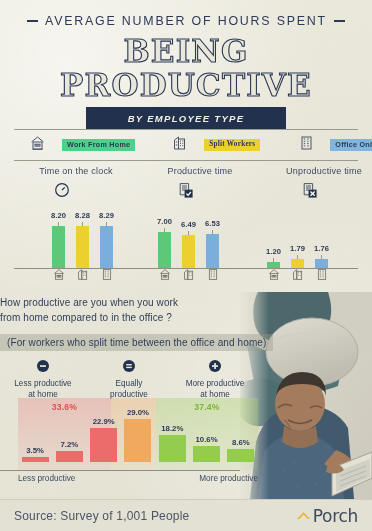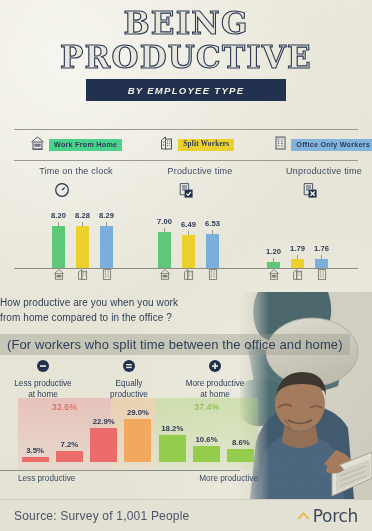--- a/index.html
+++ b/index.html
@@ -48,21 +48,21 @@
     display:flex;align-items:center;justify-content:center;
   }
   .ribbon span{
     color:#f2f0e6;font-size:9.5px;letter-spacing:1.3px;font-style:italic;font-weight:700;
   }
   
   .legend{
     position:absolute;left:0;right:0;top:131px;height:28px;
     display:flex;align-items:center;
   }
-  .lg{display:flex;align-items:center;gap:4px;}
+  .lg{display:flex;align-items:center;gap:17px;}
   .lg.one{margin-left:30px;}
   .lg.two{margin-left:38px;font-family:Liberation Serif, serif;}
   .lg.three{margin-left:40px;}
   .badge{
     font-size:7.2px;font-weight:700;letter-spacing:.25px;
     padding:2.5px 5px;color:#2c3a56;white-space:nowrap;line-height:1;
   }
   .b-green{background:#4ad18a;}
   .b-yellow{background:#ecd02e;}
   .b-blue{background:#83b4de;}
@@ -88,30 +88,30 @@
   .bar.green{background:#5cc878;}
   .bar.yellow{background:#ecd02e;}
   .bar.blue{background:#7aafdb;}
   .bldgrow{position:absolute;bottom:-1px;display:flex;gap:11px;}
   .bldgrow .bi{width:13px;display:flex;justify-content:center;}
   
   .qwrap{position:absolute;top:296px;left:0;right:0;}
   .q{font-size:10px;line-height:14.5px;color:#2f3e58;letter-spacing:.1px;}
   .subq{
     margin:9px auto 0;display:inline-block;background:rgba(150,152,138,.40);
-    padding:3px 7px;font-size:13px;color:#2f3e58;letter-spacing:.1px;
+    padding:3px 7px;font-size:10px;color:#2f3e58;letter-spacing:.1px;
   }
   .legend3{position:absolute;top:358px;left:0;width:258px;display:flex;}
   .l3{flex:1;text-align:center;}
   .l3 .cir{margin:0 auto 3px;}
   .l3 .lbl{font-size:8.2px;line-height:10.5px;color:#2f3e58;}
   
   .chart-bot{position:absolute;top:398px;left:18px;width:240px;height:72px;}
   .band{position:absolute;top:0;bottom:0;}
-  .band .btxt{position:absolute;top:4px;left:0;right:0;text-align:center;font-size:8.6px;font-weight:400;letter-spacing:.2px;}
+  .band .btxt{position:absolute;top:4px;left:0;right:0;text-align:center;font-size:8.6px;font-weight:700;letter-spacing:.2px;}
   .band.red{left:0;width:93px;background:linear-gradient(180deg,rgba(231,146,146,.42),rgba(231,146,146,.12));}
   .band.red .btxt{color:#d9534f;}
   .band.org{left:93px;width:45px;background:linear-gradient(180deg,rgba(238,178,113,.38),rgba(238,178,113,.10));}
   .band.grn{left:138px;width:102px;background:linear-gradient(180deg,rgba(170,210,112,.42),rgba(170,210,112,.12));}
   .band.grn .btxt{color:#7fb03e;}
   .bbars{position:absolute;left:0;right:0;bottom:8px;height:60px;display:flex;align-items:flex-end;}
   .bcol{flex:1;display:flex;flex-direction:column;align-items:center;justify-content:flex-end;height:100%;}
   .bval{font-size:7.8px;font-weight:700;color:#2c3a56;margin-bottom:2px;white-space:nowrap;}
   .bbar{width:27px;}
   .bbar.r{background:#ec6c6c;}
@@ -134,20 +134,25 @@
   .porch{display:flex;align-items:center;gap:2px;}
   .porch .word{font-size:17px;color:#3d4a5c;letter-spacing:-.3px;font-family:"DejaVu Sans","Liberation Sans",sans-serif;}
 </style>
 </head>
 <body>
 
 <div id="page">
   <div id="noise"></div>
 
   <div class="hdr">
+    <div class="kicker">
+      <span class="dash"></span>
+      <span>AVERAGE NUMBER OF HOURS SPENT</span>
+      <span class="dash"></span>
+    </div>
     <div class="bigtitle">BEING PRODUCTIVE</div>
     <div class="ribbon">
       <span>BY EMPLOYEE TYPE</span>
     </div>
   </div>
 
   <div class="rule top"></div>
   <div class="legend">
     <div class="lg one">
       <span>

